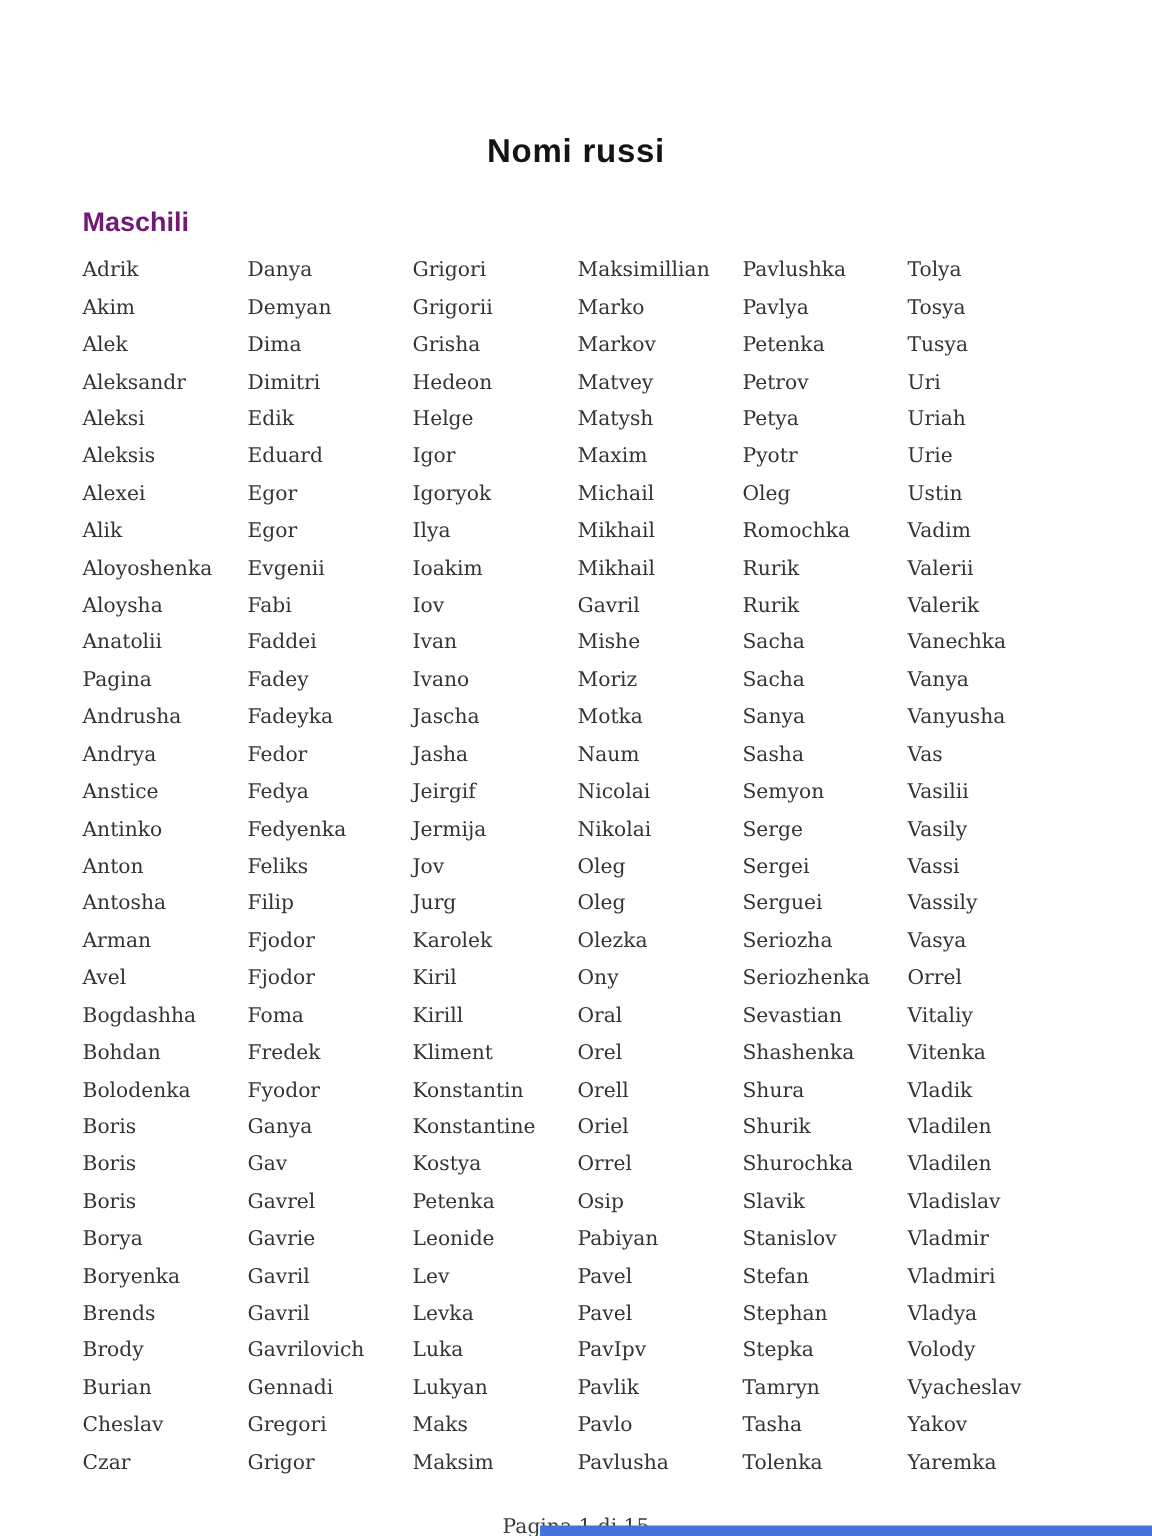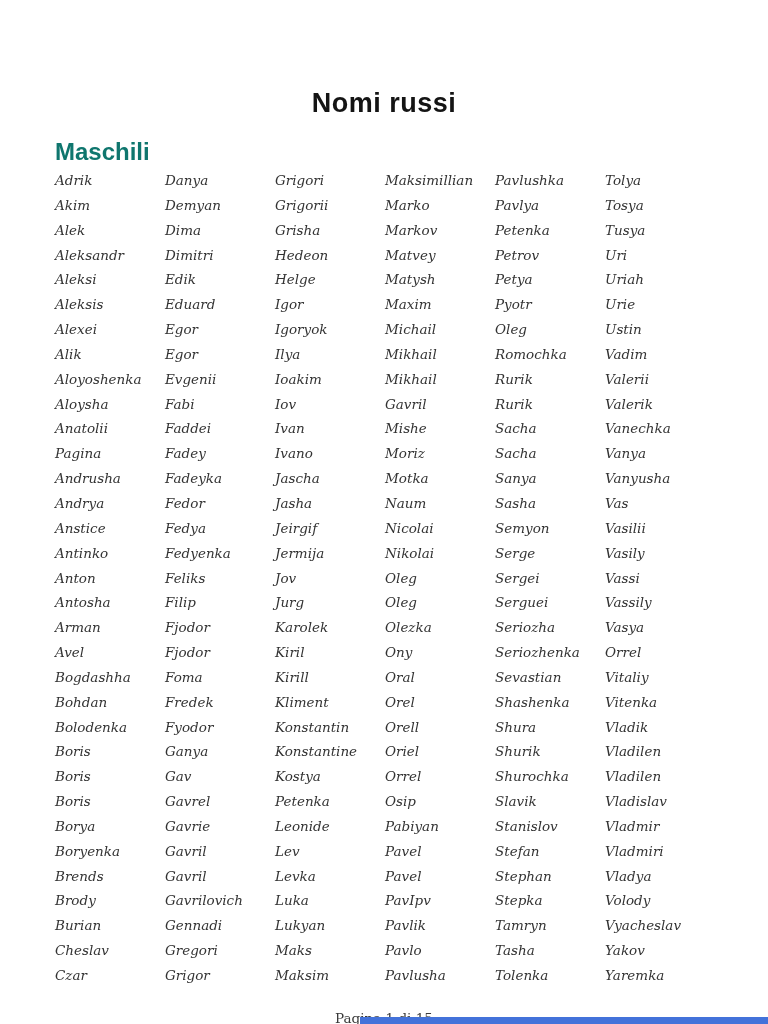--- a/index.html
+++ b/index.html
@@ -17,43 +17,42 @@
   }
   .title {
     position: absolute;
     top: 88px;
     left: 0;
     width: 100%;
     margin: 0;
     text-align: center;
     font-family: "Liberation Sans", sans-serif;
     font-weight: 700;
-    font-size: 27px;
+    font-size: 22px;
     color: #141414;
     letter-spacing: 0.5px;
   }
   .section-heading {
     position: absolute;
     top: 138px;
     left: 55px;
     margin: 0;
     font-family: "Liberation Sans", sans-serif;
     font-weight: 700;
-    font-size: 24px;
-    color: #0f766e;
+    font-size: 18px;
+    color: #701a75;
   }
   .grid {
     position: absolute;
     top: 168px;
     left: 55px;
     display: flex;
   }
   .col {
     width: 110px;
-    font-style: italic;
   }
   .name {
     height: 24.85px;
     line-height: 24.85px;
     font-size: 13.5px;
     color: #333333;
     white-space: nowrap;
   }
   .footer {
     position: absolute;

